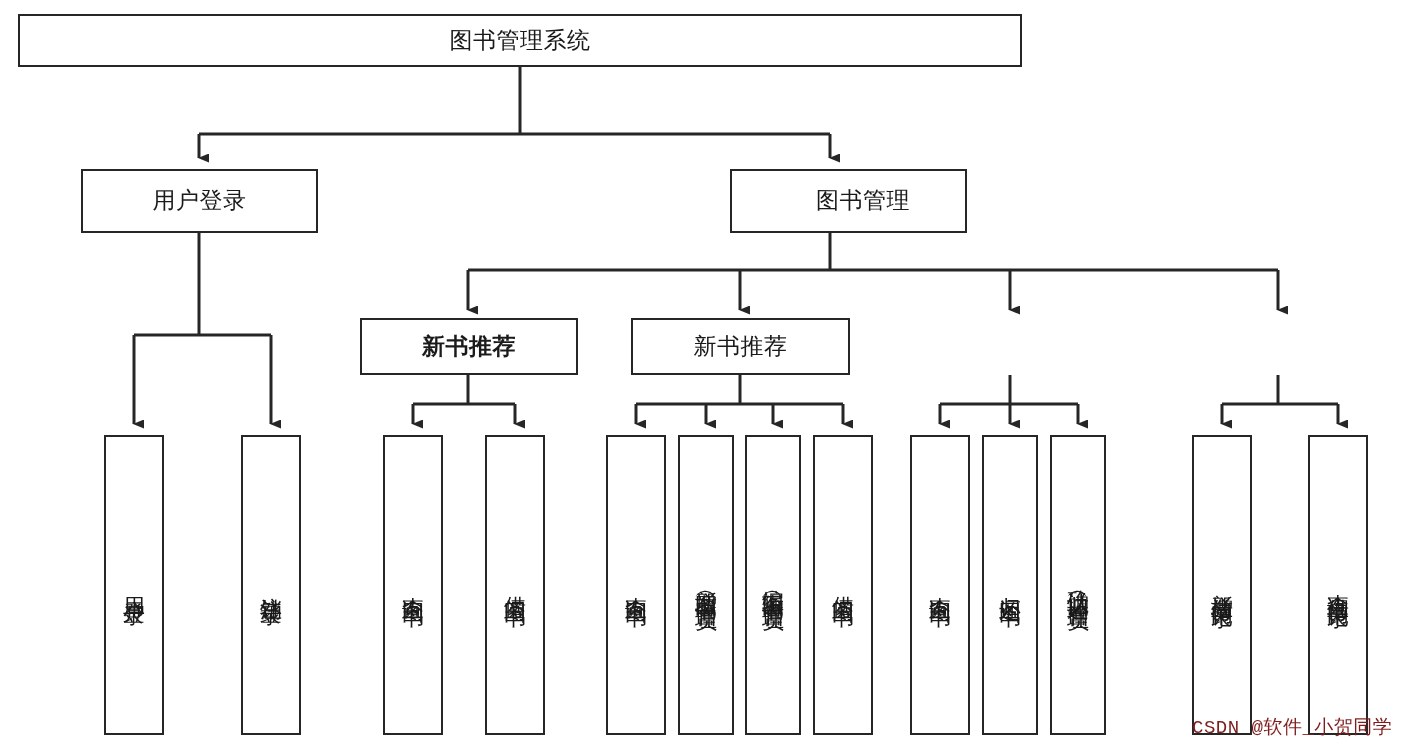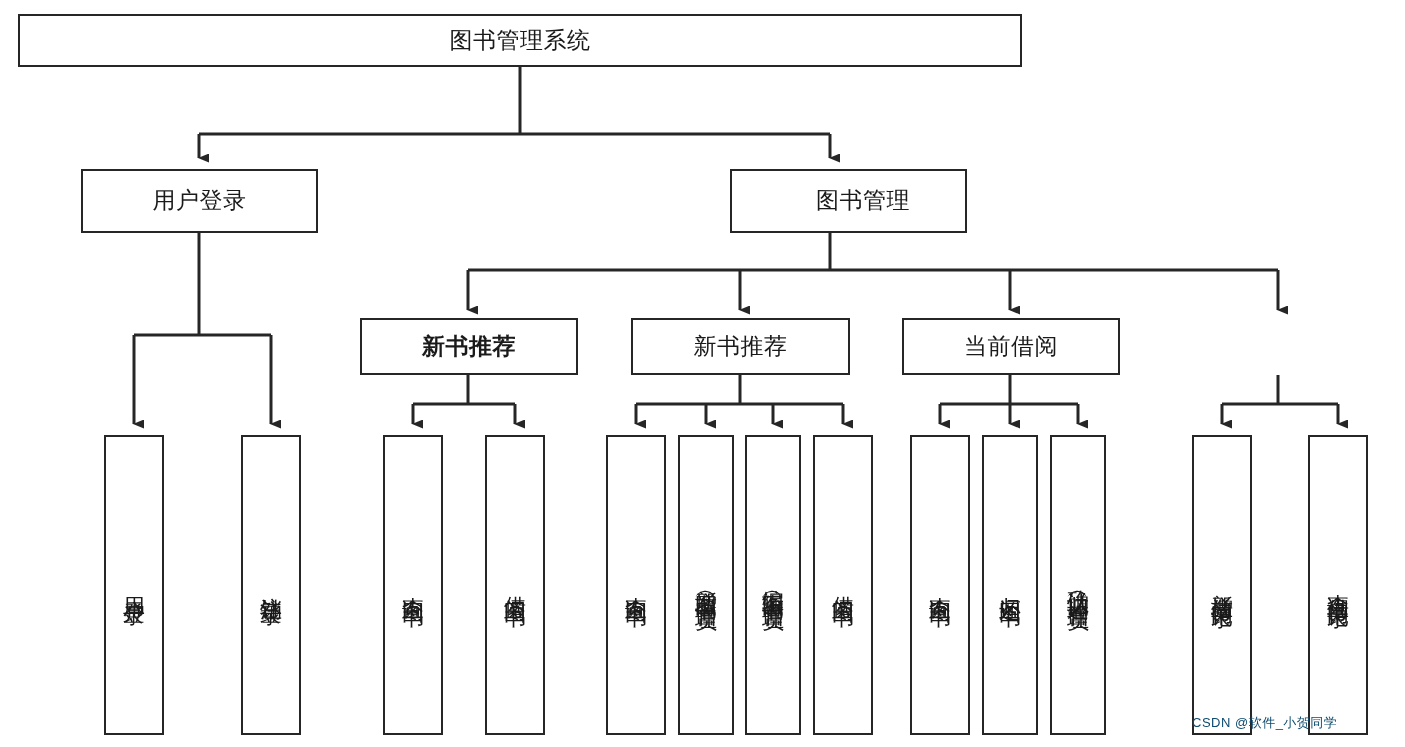--- a/index.html
+++ b/index.html
@@ -57,24 +57,25 @@
   }
   .node.vert .label {
     writing-mode: vertical-rl;
     text-orientation: upright;
     font-size: 22px;
     letter-spacing: 3px;
     line-height: 1;
   }
   .watermark {
     position: absolute;
-    color: #0c4a6e;
-    font-size: 13px;
+    color: #7f1d1d;
+    font-size: 19px;
     white-space: nowrap;
     letter-spacing: 0.5px;
+    font-family: Liberation Mono, monospace;
   }
 </style>
 </head>
 <body>
 
 <div id="diagram-root">
 
   <svg class="edges" viewBox="0 0 1405 747">
     <defs>
       <marker id="arrow" markerWidth="9" markerHeight="11" refX="4.5" refY="10" orient="auto" markerUnits="userSpaceOnUse">
@@ -135,23 +136,20 @@
   <div class="node horiz" style="left:730px; top:169px; width:237px; height:64px;padding-left:29px;">
     <span class="label">图书管理</span>
   </div>
 
   <div class="node horiz" style="left:360px; top:318px; width:218px; height:57px;font-weight:bold;">
     <span class="label">新书推荐</span>
   </div>
   <div class="node horiz" style="left:631px; top:318px; width:219px; height:57px;">
     <span class="label">新书推荐</span>
   </div>
-  <div class="node horiz" style="left:902px; top:318px; width:218px; height:57px;">
-    <span class="label">当前借阅</span>
-  </div>
 
   <div class="node vert" style="left:104px; top:435px; width:60px; height:300px;">
     <span class="label">用户登录</span>
   </div>
   <div class="node vert" style="left:241px; top:435px; width:60px; height:300px;">
     <span class="label">注销登录</span>
   </div>
 
   <div class="node vert" style="left:383px; top:435px; width:60px; height:300px;">
     <span class="label">查询图书</span>

